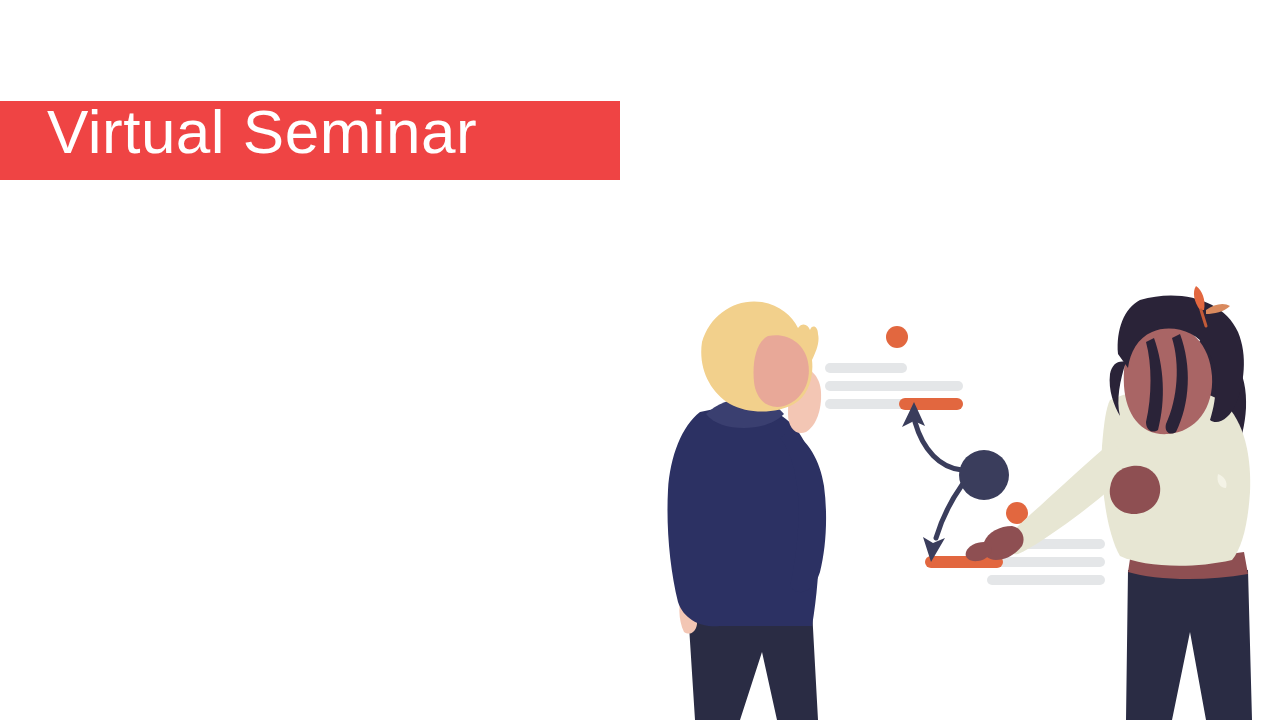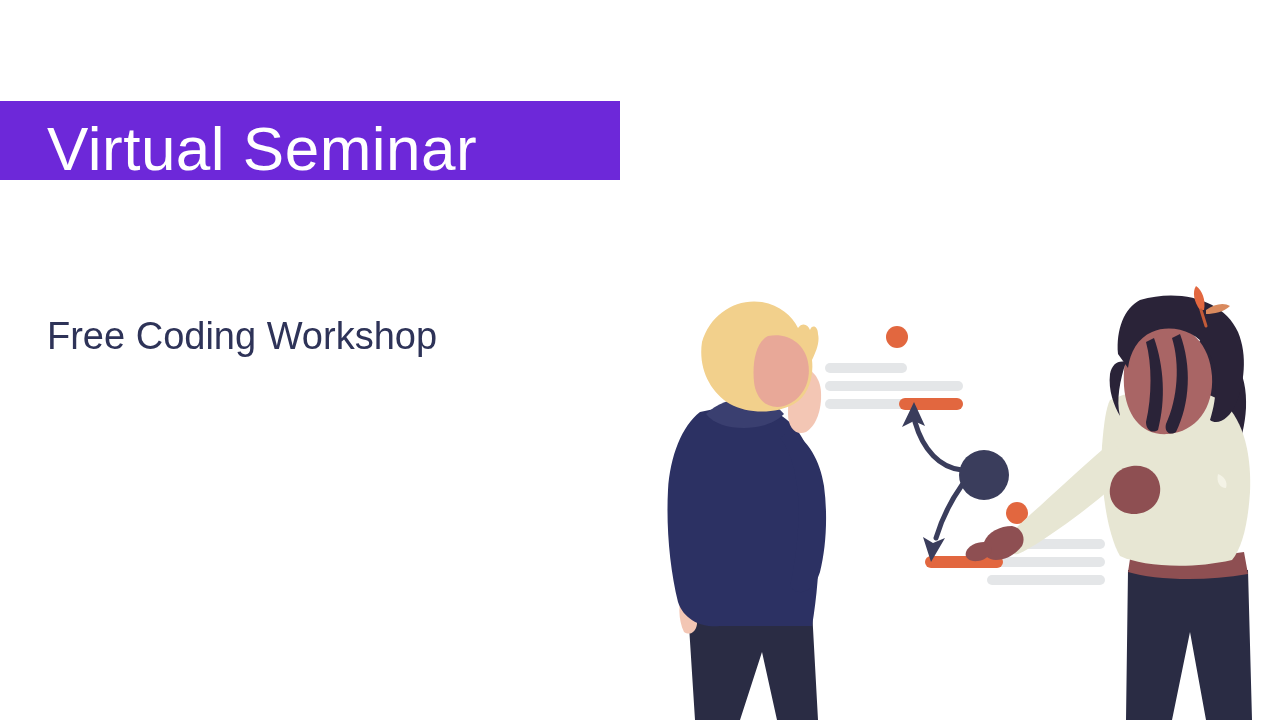--- a/index.html
+++ b/index.html
@@ -21,23 +21,23 @@
     overflow: hidden;
   }
 
   
   .banner {
     position: absolute;
     left: 0;
     top: 101px;
     width: 620px;
     height: 79px;
-    background: #6d28d9;
+    background: #ef4444;
     display: flex;
-    align-items: flex-end;
+    align-items: flex-start;
   }
   .banner-text {
     color: #ffffff;
     font-size: 62px;
     font-weight: 400;
     letter-spacing: 0.5px;
     line-height: 1;
     margin-left: 47px;
     white-space: nowrap;
   }
@@ -77,21 +77,20 @@
 </head>
 <body>
 
 <div class="slide">
 
   <div class="banner">
     <span class="banner-text">Virtual Seminar</span>
   </div>
 
 
-  <div class="subhead">Free Coding Workshop</div>
 
   <div class="illustration">
     <svg width="640" height="440" viewBox="0 0 640 440" xmlns="http://www.w3.org/2000/svg">
 
       <g>
         <circle cx="257" cy="57" r="11" fill="#E2673F"></circle>
         <rect x="185" y="83" width="82" height="10" rx="5" fill="#E4E6E8"></rect>
         <rect x="185" y="101" width="138" height="10" rx="5" fill="#E4E6E8"></rect>
         <rect x="185" y="119" width="138" height="10" rx="5" fill="#E4E6E8"></rect>
         <rect x="259" y="118" width="64" height="12" rx="6" fill="#E2673F"></rect>

